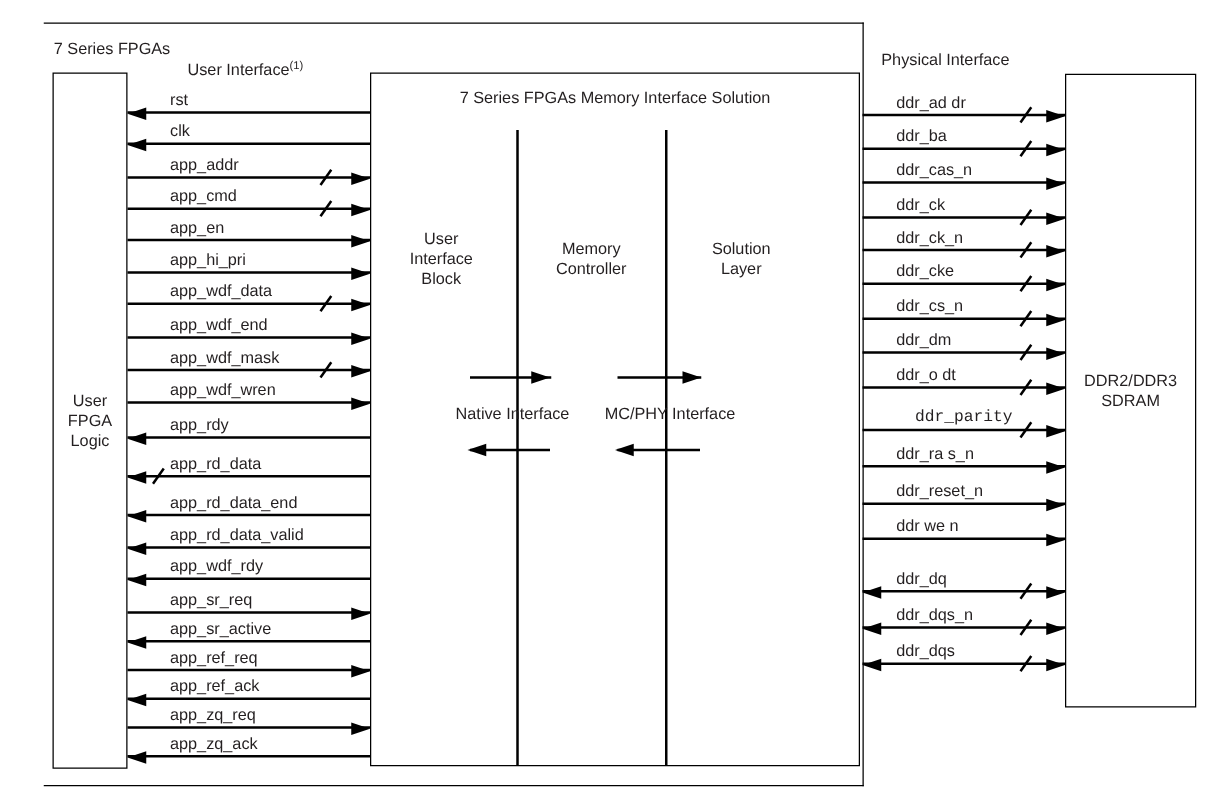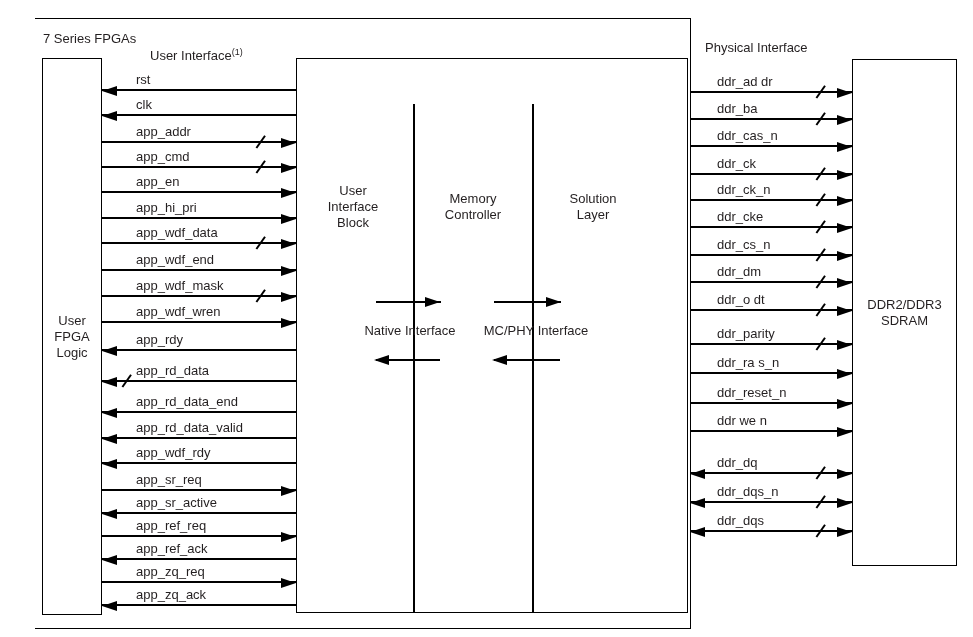--- a/index.html
+++ b/index.html
@@ -48,20 +48,21 @@
 
   <div class="box" style="left:42px; top:58px; width:60px; height:557px;">
     <div class="block-label">
       <span>User</span>
       <span>FPGA</span>
       <span>Logic</span>
     </div>
   </div>
 
   <div class="box" style="left:296px; top:58px; width:392px; height:555px;">
+    <div class="mid-title">7 Series FPGAs Memory Interface Solution</div>
 
     <div class="divider" style="left:116px; top:45px; height:508px;"></div>
     <div class="divider" style="left:235px; top:45px; height:508px;"></div>
 
     <div class="sec-label" style="left:56px; top:124px;">
       <span style="display:block">User</span>
       <span style="display:block">Interface</span>
       <span style="display:block">Block</span>
     </div>
     <div class="sec-label" style="left:176px; top:132px;">
@@ -255,21 +256,21 @@
         <div class="slash" style="left: 123px; top: 281px;"></div>
       </div>
       <div class="sig-row">
         <div class="sig-line" style="left: 0px; top: 309.25px; width: 162px;"></div>
         <div class="sig-label" style="left: 27px; top: 292px;">ddr_o dt</div>
         <div class="arr-r" style="left: 147px; top: 306px;"></div>
         <div class="slash" style="left: 123px; top: 309px;"></div>
       </div>
       <div class="sig-row">
         <div class="sig-line" style="left: 0px; top: 343.25px; width: 162px;"></div>
-        <div class="sig-label" style="left: 27px; top: 326px;">ddr_parity</div>
+        <div class="sig-label" style="left: 42px; top: 326px; font-family: Liberation Mono, monospace;">ddr_parity</div>
         <div class="arr-r" style="left: 147px; top: 340px;"></div>
         <div class="slash" style="left: 123px; top: 343px;"></div>
       </div>
       <div class="sig-row">
         <div class="sig-line" style="left: 0px; top: 372.25px; width: 162px;"></div>
         <div class="sig-label" style="left: 27px; top: 355px;">ddr_ra s_n</div>
         <div class="arr-r" style="left: 147px; top: 369px;"></div>
       </div>
       <div class="sig-row">
         <div class="sig-line" style="left: 0px; top: 402.25px; width: 162px;"></div>

